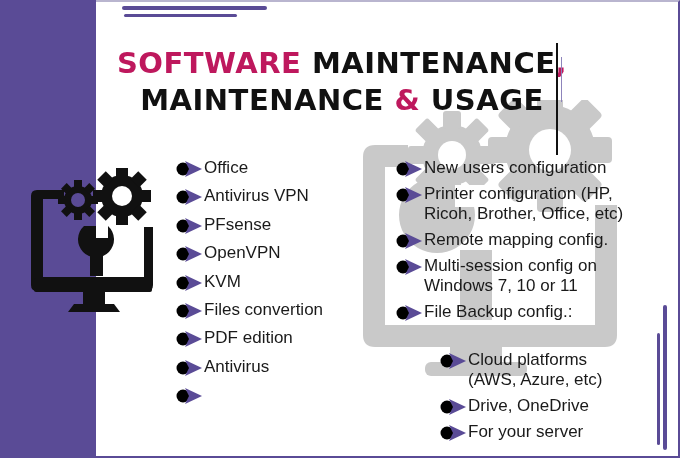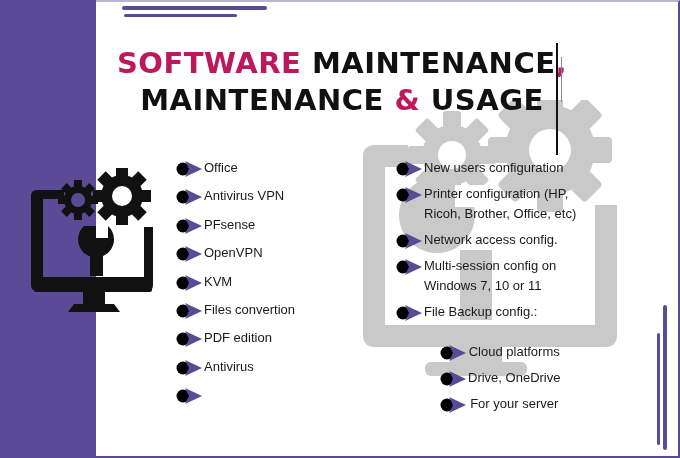--- a/index.html
+++ b/index.html
@@ -31,28 +31,28 @@
       font-size: 29px; line-height: 37px;
       color: #111111; letter-spacing: 0.5px;
     }
     .title .accent { color: #be185d; }
     .title-bar { position: absolute; left: 556px; top: 43px; width: 2px; height: 112px; background: #111; }
     .title-bar-2 { position: absolute; left: 561px; top: 57px; width: 1px; height: 45px; background: #8d84bb; }
 
     
     .wm { position: absolute; }
 
-    .list { position: absolute; list-style: none; font-size: 13px; color: #1a1a1a; }
+    .list { position: absolute; list-style: none; font-size: 17px; color: #1a1a1a; }
     .list li { position: relative; padding-left: 32px; line-height: 20px; }
     .bullet { position: absolute; left: 4px; top: 3px; width: 28px; height: 16px; }
     .left-list { left: 172px; top: 158px; }
     .left-list li { margin-bottom: 8.4px; }
     .right-list { left: 392px; top: 158px; }
     .right-list li { margin-bottom: 6px; }
-    .sub-list { left: 436px; top: 342px; text-align: center; }
+    .sub-list { left: 436px; top: 350px; }
     .sub-list li { margin-bottom: 6px; }
   </style>
 </head>
 <body>
 
 <div class="frame"></div>
 <div class="side-band"></div>
 
 <div class="deco-line deco-top-1"></div>
 <div class="deco-line deco-top-2"></div>
@@ -194,32 +194,32 @@
 
 <ul class="list right-list">
   <li><svg class="bullet" viewBox="0 0 28 16">
         <use href="#bul"></use>
       </svg><span>New users configuration</span></li>
   <li><svg class="bullet" viewBox="0 0 28 16">
         <use href="#bul"></use>
       </svg><span>Printer configuration (HP,</span><br><span>Ricoh, Brother, Office, etc)</span></li>
   <li><svg class="bullet" viewBox="0 0 28 16">
         <use href="#bul"></use>
-      </svg><span>Network access config.</span></li>
+      </svg><span>Remote mapping config.</span></li>
   <li><svg class="bullet" viewBox="0 0 28 16">
         <use href="#bul"></use>
       </svg><span>Multi-session config on</span><br><span>Windows 7, 10 or 11</span></li>
   <li><svg class="bullet" viewBox="0 0 28 16">
         <use href="#bul"></use>
       </svg><span>File Backup config.:</span></li>
 </ul>
 
 <ul class="list sub-list">
   <li><svg class="bullet" viewBox="0 0 28 16">
         <use href="#bul"></use>
-      </svg><span>Cloud platforms</span><br></li>
+      </svg><span>Cloud platforms</span><br><span>(AWS, Azure, etc)</span></li>
   <li><svg class="bullet" viewBox="0 0 28 16">
         <use href="#bul"></use>
       </svg><span>Drive, OneDrive</span></li>
   <li><svg class="bullet" viewBox="0 0 28 16">
         <use href="#bul"></use>
       </svg><span>For your server</span></li>
 </ul>
 
 </body></html>

